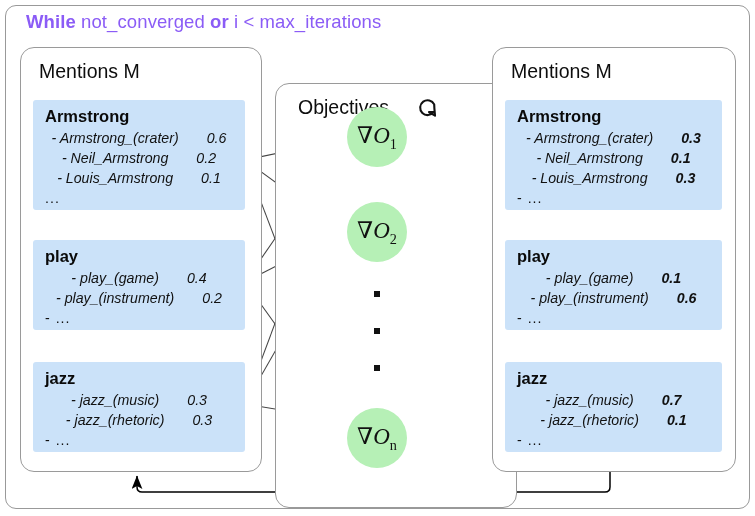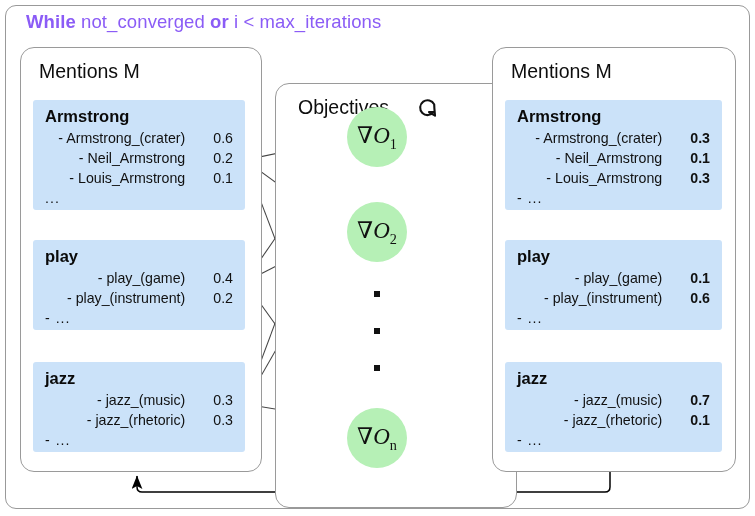--- a/index.html
+++ b/index.html
@@ -44,22 +44,22 @@
   
   .mbox{
     position:absolute;background:#cbe2f9;border-radius:3px;
     box-sizing:border-box;padding:6px 12px 7px 12px;
   }
   .mbox .m-title{
     font-size:16.5px;font-weight:bold;color:#0a0a0a;
     line-height:21px;margin-bottom:1px;white-space:nowrap;
   }
   .m-row{
-    display:flex;justify-content:flex-end;align-items:baseline;
-    font-size:14.2px;color:#111111;line-height:20px;white-space:nowrap;
+    display:flex;justify-content:center;align-items:baseline;
+    font-size:14.2px;color:#111111;line-height:20px;white-space:nowrap;font-style:italic;
   }
   .m-row .m-label{padding-right:8px;}
   .m-row .m-score{font-variant-numeric:tabular-nums;margin-left:20px;}
   .mbox.bold-scores .m-score{font-weight:bold;}
   .m-ellipsis{
     font-size:14.2px;color:#111111;line-height:20px;letter-spacing:1px;
   }
 
   
   #wires{position:absolute;left:0;top:0;width:755px;height:516px;

